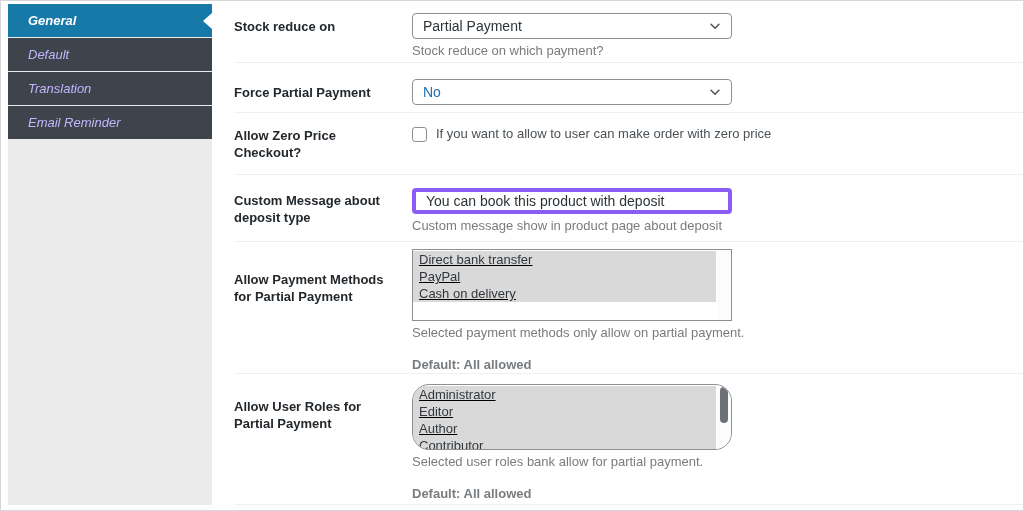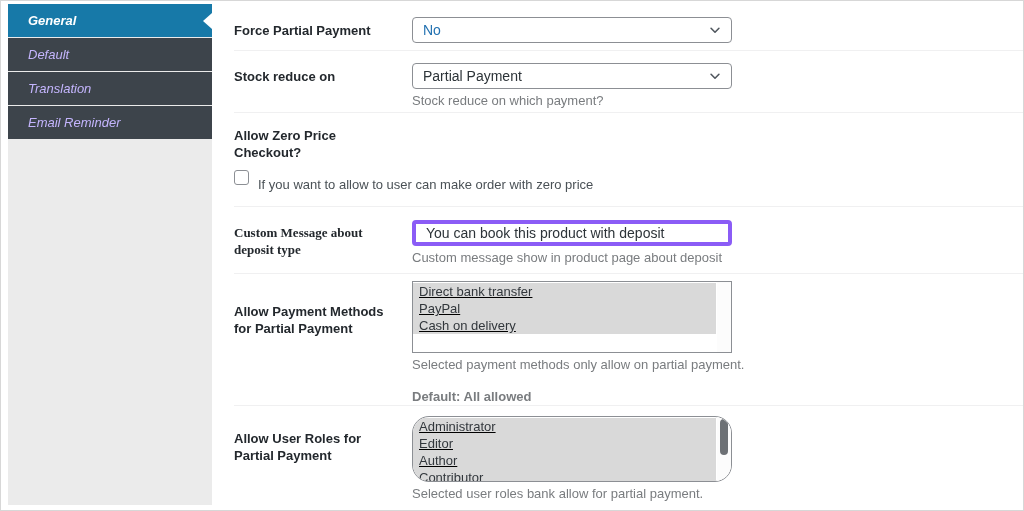--- a/index.html
+++ b/index.html
@@ -52,22 +52,22 @@
     font-size: 13px; font-weight: bold;
     color: #23282d; line-height: 17px;
     padding-right: 10px;
   }
   .ctrl { flex: 1; min-width: 0; }
   .help { font-size: 13px; color: #797c7f; line-height: 16px; margin-top: 4px; }
   .help + .help { margin-top: 16px; font-weight: bold; }
 
   .r1 { padding: 12px 0 3px; }  .r1 .flabel { padding-top: 5px; }
   .r2 { padding: 16px 0 7px; }  .r2 .flabel { padding-top: 5px; }
-  .r3 { padding: 13px 0; flex-direction: column; }      .r3 .flabel { padding-top: 1px; }
-  .r4 { padding: 13px 0 7px; }  .r4 .flabel { padding-top: 4px; font-family: Liberation Serif, serif; }
+  .r3 { padding: 13px 0; }      .r3 .flabel { padding-top: 1px; }
+  .r4 { padding: 13px 0 7px; }  .r4 .flabel { padding-top: 4px; }
   .r5 { padding: 7px 0 0; }     .r5 .flabel { padding-top: 22px; }
   .r6 { padding: 10px 0 2px; }  .r6 .flabel { padding-top: 14px; }
   .r7 { padding: 12px 0 0; }
 
   .select {
     width: 320px; height: 26px;
     border: 1px solid #8c8f94; border-radius: 4px;
     background: #fff;
     display: flex; align-items: center; justify-content: space-between;
     padding: 0 9px 0 10px;
@@ -85,21 +85,21 @@
     font-family: inherit;
     outline: none;
   }
 
   .cb-line { display: flex; align-items: center; gap: 9px; }
   .checkbox {
     flex: none; width: 15px; height: 15px;
     border: 1px solid #8c8f94; border-radius: 3px;
     background: #fff; cursor: pointer;
   }
-  .cb-label { font-size: 13px; color: #4a5156; line-height: 16px; margin-top: 16px; }
+  .cb-label { font-size: 13px; color: #4a5156; line-height: 16px; }
 
   .listbox {
     position: relative;
     width: 320px;
     border: 1px solid #8c8f94;
     background: #fff;
     overflow: hidden;
   }
   .lb-pay { height: 72px; }
   .lb-roles { height: 66px; border-radius: 17px; }
@@ -149,46 +149,46 @@
       <div class="tab">
         <span>Translation</span>
       </div>
       <div class="tab">
         <span>Email Reminder</span>
       </div>
     </nav>
 
     <main class="content">
 
+      <div class="row r1">
+        <div class="flabel">Stock reduce on</div>
+        <div class="ctrl">
+          <div class="select">
+            <span>Partial Payment</span>
+            <span class="chevron">
+              <svg width="14" height="14" viewBox="0 0 16 16">
+                  <path d="M3.5 6l4.5 4.5L12.5 6" fill="none" stroke="#50575e" stroke-width="1.8" stroke-linecap="round" stroke-linejoin="round"></path>
+                </svg>
+            </span>
+          </div>
+          <div class="help">Stock reduce on which payment?</div>
+        </div>
+      </div>
+
       <div class="row r2">
         <div class="flabel">Force Partial Payment</div>
         <div class="ctrl">
           <div class="select">
             <span class="val-blue">No</span>
             <span class="chevron">
               <svg width="14" height="14" viewBox="0 0 16 16">
                   <path d="M3.5 6l4.5 4.5L12.5 6" fill="none" stroke="#50575e" stroke-width="1.8" stroke-linecap="round" stroke-linejoin="round"></path>
                 </svg>
             </span>
           </div>
-        </div>
-      </div>
-
-      <div class="row r1">
-        <div class="flabel">Stock reduce on</div>
-        <div class="ctrl">
-          <div class="select">
-            <span>Partial Payment</span>
-            <span class="chevron">
-              <svg width="14" height="14" viewBox="0 0 16 16">
-                  <path d="M3.5 6l4.5 4.5L12.5 6" fill="none" stroke="#50575e" stroke-width="1.8" stroke-linecap="round" stroke-linejoin="round"></path>
-                </svg>
-            </span>
-          </div>
-          <div class="help">Stock reduce on which payment?</div>
         </div>
       </div>
 
       <div class="row r3">
         <div class="flabel">Allow Zero Price Checkout?</div>
         <div class="ctrl">
           <div class="cb-line">
             <span class="checkbox"></span>
             <span class="cb-label">If you want to allow to user can make order with zero price</span>
           </div>

